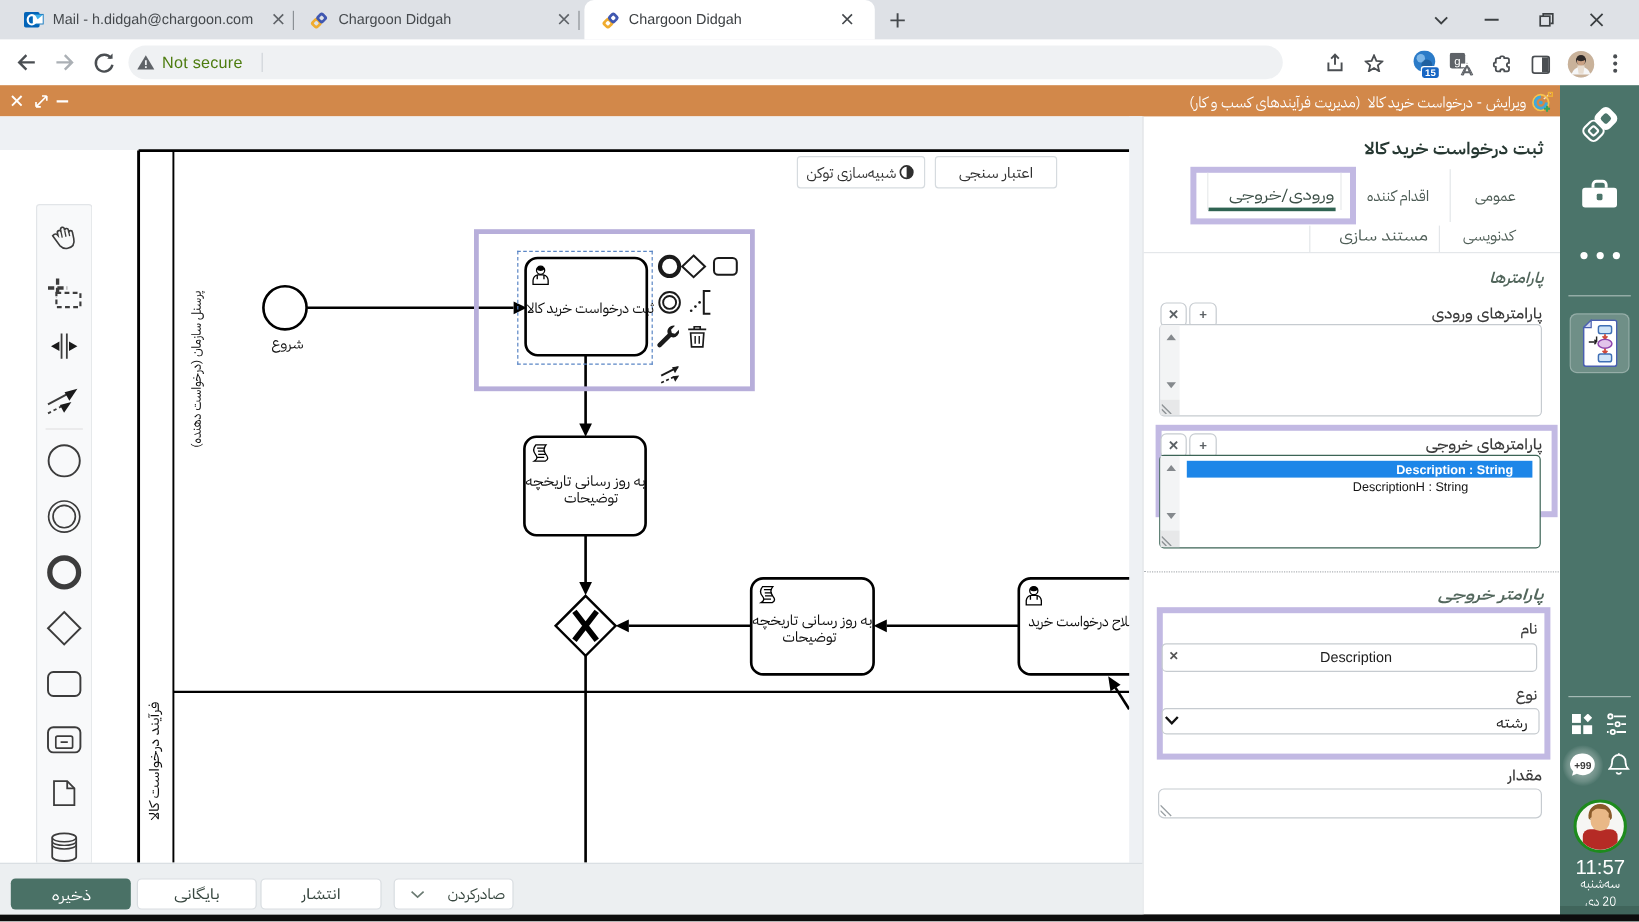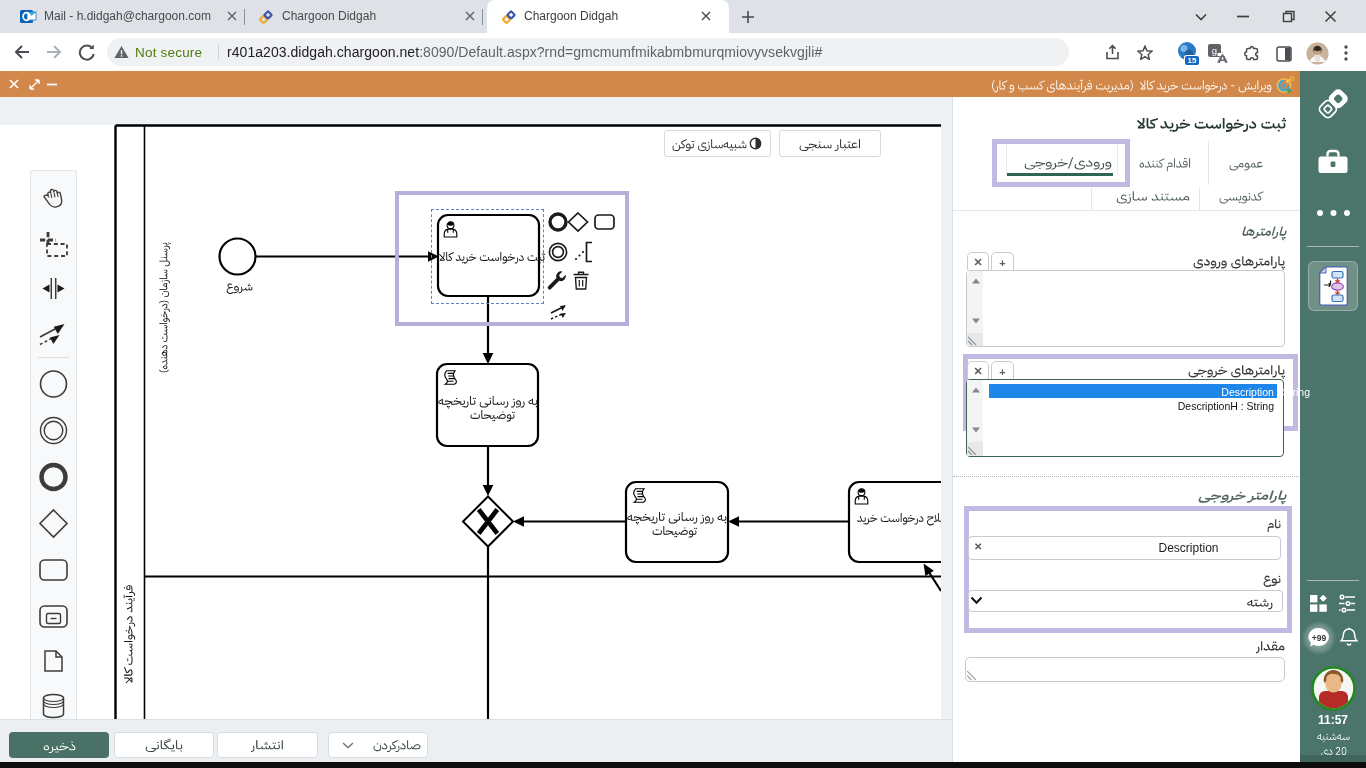--- a/index.html
+++ b/index.html
@@ -68,21 +68,20 @@
       <path d="M15.8 1.5v4.5h-4.5z" fill="#4a4e52"></path>
     </svg>
 <div class="abs" style="left:107px;top:38px;width:962px;height:28px;background:#eff1f3;border-radius:14px"></div>
 <svg class="abs" style="left:114px;top:45px;" width="15" height="14" viewBox="0 0 15 14">
       <path d="M7.5 1L14.6 13H.4Z" fill="#5f6368"></path>
       <rect x="6.8" y="5.2" width="1.5" height="4" fill="#eff1f3"></rect>
       <rect x="6.8" y="10.2" width="1.5" height="1.5" fill="#eff1f3"></rect>
     </svg>
 <div class="abs" style="left:135px;top:45px;font-size:13.5px;letter-spacing:.2px;color:#4d7c0f;white-space:nowrap">Not secure</div>
 <div class="abs" style="left:218px;top:44px;width:1px;height:16px;background:#d0d4d9"></div>
-<div class="abs" style="left:227px;top:44px;font-size:14px;letter-spacing:.05px;white-space:nowrap"><span style="color:#202124">r401a203.didgah.chargoon.net</span><span style="color:#5f6368">:8090/Default.aspx?rnd=gmcmumfmikabmbmurqmiovyvsekvgjli#</span></div>
 <svg class="abs" style="left:1104px;top:44px;" width="17" height="16" viewBox="0 0 17 16">
       <path d="M3 8v6.5h11V8" stroke="#4a4e52" stroke-width="1.6" fill="none"></path>
       <path d="M8.5 10V2.2M5.3 4.8 8.5 1.6l3.2 3.2" stroke="#4a4e52" stroke-width="1.6" fill="none"></path>
     </svg>
 <svg class="abs" style="left:1137px;top:45px;" width="16" height="15" viewBox="0 0 16 15">
       <path d="M8 1.2l2 4.6 5 .4-3.8 3.3 1.1 4.9L8 11.7l-4.3 2.7 1.1-4.9L1 6.2l5-.4z" fill="none" stroke="#4a4e52" stroke-width="1.5"></path>
     </svg>
 <svg class="abs" style="left:1176px;top:42px;" width="26" height="24" viewBox="0 0 26 24">
       <circle cx="11" cy="9" r="9" fill="#2b7bc8"></circle>
       <circle cx="8" cy="6.5" r="3.5" fill="#9fd0f5" opacity=".7"></circle>
@@ -208,21 +207,21 @@
       <clipPath id="av">
         <circle cx="22.5" cy="22.5" r="19.7"></circle>
       </clipPath>
       <g clip-path="url(#av)">
         <path d="M8 45V31a6 6 0 0 1 6-6h17a6 6 0 0 1 6 6v14z" fill="#b52b25"></path>
         <path d="M14.5 14.5a8 8 0 0 1 16 0v4a8 8 0 0 1-16 0z" fill="#e9b887"></path>
         <path d="M13.5 16c-1-7 3-12 9-12s10 5 9 12l-2-1 .2-3.5-2.7-3-7.5-1-4 3-.2 4.5z" fill="#8a5a2a"></path>
         <path d="M12.8 15.8c-.8-6.5 3.4-11.3 9.7-11.3 6.3 0 10.5 4.8 9.7 11.3l-1.6 1.7c.3-5-.8-10-8.1-10s-8.4 5-8.1 10z" fill="#8a5a2a"></path>
       </g>
     </svg>
-<div class="abs" style="left:1313px;top:713px;font-size:12px;font-weight:bold;color:#fff;width:40px;text-align:center">11:57</div>
+<div class="abs" style="left:1313px;top:713px;font-size:17px;font-weight:normal;color:#fff;width:40px;text-align:center">11:57</div>
 <svg style="position:absolute;left:1316.5px;top:726.2px;" width="35.0" height="19.8" viewBox="0 -13.8 35.0 19.8" fill="#fff">
       <g transform="scale(0.9772,1)">
         <path transform="translate(0.0,0)" d="M5.0 0.0Q4.5 0.0 4.2 -0.1Q3.8 -0.2 3.6 -0.4Q3.4 -0.5 3.3 -0.9Q3.2 -1.2 3.2 -1.6V-1.8H3.1Q3.0 -1.3 2.6 -1.1Q2.2 -0.8 1.7 -0.8Q1.0 -0.8 0.6 -1.2Q0.2 -1.6 0.2 -2.3Q0.2 -2.6 0.3 -2.9Q0.4 -3.2 0.6 -3.4Q0.8 -3.7 1.2 -3.9Q1.5 -4.2 2.0 -4.5L3.1 -5.1V-5.7H3.9V-1.7Q3.9 -1.3 4.1 -1.1Q4.4 -0.9 4.9 -0.9H5.2V-0.2ZM1.9 -1.7Q2.6 -1.7 2.8 -1.9Q3.1 -2.1 3.1 -2.6V-4.2L2.0 -3.6Q1.4 -3.3 1.2 -3.1Q0.9 -2.8 0.9 -2.4Q0.9 -2.1 1.1 -1.9Q1.4 -1.7 1.9 -1.7Z M5.0 -0.7 5.2 -0.9H5.6Q6.6 -0.9 6.6 -1.9V-3.6H7.3V-1.9Q7.3 -0.9 8.3 -0.9H8.6V-0.2L8.4 0.0Q6.9 0.0 6.6 -1.1H6.6Q6.5 -0.5 6.1 -0.2Q5.8 0.0 5.0 0.0ZM6.9 2.2Q6.7 2.2 6.5 2.1Q6.4 1.9 6.4 1.7Q6.4 1.4 6.5 1.2Q6.7 1.1 6.9 1.1H7.0Q7.2 1.1 7.3 1.2Q7.5 1.4 7.5 1.7Q7.5 1.9 7.3 2.1Q7.2 2.2 7.0 2.2Z M8.4 -0.7 8.6 -0.9H9.0Q10.0 -0.9 10.0 -1.9V-3.6H10.7V-1.9Q10.7 -0.9 11.7 -0.9H12.1V-0.2L11.8 0.0Q10.3 0.0 10.1 -1.1H10.0Q9.9 -0.5 9.5 -0.2Q9.2 0.0 8.4 0.0ZM10.3 -4.9Q10.1 -4.9 9.9 -5.1Q9.8 -5.2 9.8 -5.5Q9.8 -5.8 9.9 -5.9Q10.1 -6.0 10.3 -6.0H10.4Q10.6 -6.0 10.8 -5.9Q10.9 -5.8 10.9 -5.5Q10.9 -5.2 10.8 -5.1Q10.6 -4.9 10.4 -4.9Z M11.8 -0.7 12.1 -0.9H12.4Q12.6 -0.9 12.8 -1.0Q13.0 -1.0 13.1 -1.1Q13.2 -1.2 13.3 -1.4Q13.5 -1.6 13.6 -1.8L14.1 -2.7L14.7 -2.4L14.1 -1.3L14.3 -1.2Q14.6 -1.0 15.0 -0.9Q15.3 -0.8 15.6 -0.8Q16.1 -0.8 16.4 -1.1Q16.6 -1.3 16.6 -1.9V-2.7H17.4V-1.9Q17.4 -1.3 17.6 -1.1Q17.7 -0.8 18.1 -0.8H18.3Q19.1 -0.8 19.1 -1.5Q19.1 -1.7 19.0 -2.0Q19.0 -2.3 19.0 -2.6L18.9 -3.2L19.6 -3.3L19.7 -2.7Q19.8 -2.4 19.8 -2.0Q19.8 -1.7 19.8 -1.5Q19.8 -0.8 19.4 -0.3Q19.0 0.1 18.2 0.1Q16.9 0.1 16.7 -1.0H16.7Q16.6 -0.4 16.2 -0.2Q15.9 0.1 15.4 0.1Q14.8 0.1 14.0 -0.4L13.6 -0.6Q13.3 -0.3 12.9 -0.1Q12.5 0.0 11.8 0.0ZM17.7 -4.1Q17.4 -4.1 17.3 -4.2Q17.2 -4.3 17.2 -4.6Q17.2 -4.9 17.3 -5.0Q17.4 -5.1 17.7 -5.1H17.8Q18.0 -5.1 18.1 -5.0Q18.3 -4.9 18.3 -4.6Q18.3 -4.3 18.1 -4.2Q18.0 -4.1 17.8 -4.1ZM16.2 -4.1Q16.0 -4.1 15.9 -4.2Q15.8 -4.3 15.8 -4.6Q15.8 -4.9 15.9 -5.0Q16.0 -5.1 16.2 -5.1H16.4Q16.6 -5.1 16.7 -5.0Q16.8 -4.9 16.8 -4.6Q16.8 -4.3 16.7 -4.2Q16.6 -4.1 16.4 -4.1ZM16.9 -5.4Q16.7 -5.4 16.6 -5.5Q16.5 -5.6 16.5 -5.9Q16.5 -6.2 16.6 -6.3Q16.7 -6.4 16.9 -6.4H17.1Q17.3 -6.4 17.4 -6.3Q17.5 -6.2 17.5 -5.9Q17.5 -5.6 17.4 -5.5Q17.3 -5.4 17.1 -5.4Z M25.3 0.0Q24.8 0.0 24.5 -0.1Q24.1 -0.2 23.9 -0.4Q23.7 -0.5 23.6 -0.9Q23.5 -1.2 23.5 -1.6V-1.8H23.4Q23.3 -1.3 22.9 -1.1Q22.5 -0.8 22.0 -0.8Q21.3 -0.8 20.9 -1.2Q20.5 -1.6 20.5 -2.3Q20.5 -2.6 20.6 -2.9Q20.7 -3.2 20.9 -3.4Q21.1 -3.7 21.5 -3.9Q21.8 -4.2 22.3 -4.5L23.4 -5.1V-5.7H24.2V-1.7Q24.2 -1.3 24.4 -1.1Q24.7 -0.9 25.1 -0.9H25.5V-0.2ZM22.2 -1.7Q22.9 -1.7 23.1 -1.9Q23.4 -2.1 23.4 -2.6V-4.2L22.3 -3.6Q21.7 -3.3 21.5 -3.1Q21.2 -2.8 21.2 -2.4Q21.2 -2.1 21.4 -1.9Q21.7 -1.7 22.2 -1.7Z M25.3 -0.7 25.5 -0.9H25.9Q26.1 -0.9 26.3 -1.0Q26.4 -1.0 26.6 -1.1Q26.7 -1.2 26.8 -1.4Q26.9 -1.6 27.1 -1.8L27.5 -2.7L28.2 -2.4L27.6 -1.3L27.7 -1.2Q28.1 -1.0 28.4 -0.9Q28.8 -0.8 29.1 -0.8Q29.6 -0.8 29.8 -1.1Q30.1 -1.3 30.1 -1.9V-2.7H30.9V-1.9Q30.9 -1.3 31.0 -1.1Q31.2 -0.8 31.6 -0.8H31.8Q32.5 -0.8 32.5 -1.5Q32.5 -1.7 32.5 -2.0Q32.5 -2.3 32.4 -2.6L32.4 -3.2L33.1 -3.3L33.2 -2.7Q33.2 -2.4 33.3 -2.0Q33.3 -1.7 33.3 -1.5Q33.3 -0.8 32.9 -0.3Q32.5 0.1 31.7 0.1Q30.4 0.1 30.2 -1.0H30.1Q30.0 -0.4 29.7 -0.2Q29.4 0.1 28.9 0.1Q28.2 0.1 27.4 -0.4L27.1 -0.6Q26.8 -0.3 26.4 -0.1Q26.0 0.0 25.3 0.0Z"></path>
       </g>
     </svg>
 <svg style="position:absolute;left:1321.0px;top:741.2px;" width="28.0" height="19.8" viewBox="0 -13.8 28.0 19.8" fill="#fff">
       <g transform="scale(0.8987,1)">
         <path transform="translate(0.0,0)" d="M3.8 2.6Q2.2 2.6 1.3 1.9Q0.4 1.2 0.4 -0.1Q0.4 -0.6 0.6 -1.2Q0.7 -1.7 1.0 -2.3L1.6 -2.1Q1.4 -1.7 1.3 -1.2Q1.2 -0.7 1.2 -0.3Q1.2 0.6 1.8 1.1Q2.4 1.6 3.5 1.6H4.1Q5.5 1.6 6.2 1.1Q6.9 0.6 6.9 -0.2V-0.4L5.2 -0.8Q4.2 -1.0 3.8 -1.4Q3.3 -1.8 3.3 -2.5Q3.3 -3.0 3.5 -3.5Q3.7 -4.0 4.1 -4.4Q4.4 -4.8 4.9 -5.0Q5.3 -5.3 5.8 -5.3Q6.3 -5.3 6.8 -5.0Q7.2 -4.8 7.4 -4.3L6.8 -3.6Q6.5 -4.0 6.3 -4.2Q6.0 -4.3 5.6 -4.3Q5.3 -4.3 5.0 -4.2Q4.8 -4.1 4.5 -3.8Q4.3 -3.6 4.2 -3.3Q4.1 -3.0 4.1 -2.6Q4.1 -2.3 4.3 -2.1Q4.6 -1.9 5.2 -1.7L6.7 -1.4Q7.2 -1.2 7.4 -1.0Q7.7 -0.7 7.7 -0.2Q7.7 0.4 7.4 1.0Q7.1 1.5 6.6 1.9Q6.1 2.3 5.4 2.4Q4.7 2.6 3.8 2.6Z M9.2 0.0Q8.8 0.0 8.6 -0.2Q8.3 -0.5 8.3 -0.9V-1.8H9.1V-0.9H10.9Q11.2 -0.9 11.4 -1.0Q11.6 -1.1 11.7 -1.2Q11.8 -1.3 11.9 -1.5Q11.9 -1.6 11.9 -1.8Q11.9 -2.2 11.7 -2.6Q11.5 -3.0 10.9 -3.5L9.7 -4.8L10.4 -5.5L11.5 -4.2Q11.9 -3.8 12.1 -3.5Q12.3 -3.2 12.4 -2.9Q12.6 -2.6 12.6 -2.3Q12.7 -2.0 12.7 -1.7Q12.7 -0.9 12.2 -0.5Q11.7 0.0 10.8 0.0Z"></path>
         <path transform="translate(13.1,0)" d="M8.5 0.0H3.4V-0.9L5.9 -3.3Q6.5 -3.8 6.8 -4.3Q7.2 -4.9 7.2 -5.4V-5.6Q7.2 -6.2 6.8 -6.6Q6.5 -7.0 5.8 -7.0Q5.4 -7.0 5.2 -6.9Q4.9 -6.8 4.7 -6.6Q4.5 -6.4 4.4 -6.2Q4.3 -6.0 4.2 -5.7L3.4 -6.0Q3.5 -6.3 3.7 -6.7Q3.8 -7.0 4.1 -7.2Q4.4 -7.5 4.8 -7.7Q5.3 -7.8 5.8 -7.8Q6.4 -7.8 6.8 -7.6Q7.3 -7.5 7.6 -7.2Q7.9 -6.9 8.0 -6.5Q8.2 -6.1 8.2 -5.6Q8.2 -5.1 8.0 -4.7Q7.9 -4.4 7.7 -4.0Q7.5 -3.7 7.2 -3.3Q6.9 -3.0 6.5 -2.7L4.4 -0.8H8.5Z M12.5 0.1Q11.1 0.1 10.5 -0.9Q9.9 -2.0 9.9 -3.8Q9.9 -5.7 10.5 -6.8Q11.1 -7.8 12.5 -7.8Q13.9 -7.8 14.5 -6.8Q15.1 -5.7 15.1 -3.8Q15.1 -2.0 14.5 -0.9Q13.9 0.1 12.5 0.1ZM12.5 -0.7Q12.9 -0.7 13.3 -0.9Q13.6 -1.0 13.8 -1.4Q14.0 -1.7 14.1 -2.2Q14.2 -2.7 14.2 -3.2V-4.5Q14.2 -5.0 14.1 -5.5Q14.0 -6.0 13.8 -6.3Q13.6 -6.6 13.3 -6.8Q12.9 -7.0 12.5 -7.0Q12.0 -7.0 11.7 -6.8Q11.4 -6.6 11.2 -6.3Q11.0 -6.0 10.9 -5.5Q10.8 -5.0 10.8 -4.5V-3.2Q10.8 -2.7 10.9 -2.2Q11.0 -1.7 11.2 -1.4Q11.4 -1.0 11.7 -0.9Q12.0 -0.7 12.5 -0.7Z"></path>
       </g>
@@ -513,37 +512,37 @@
       <path d="M4 0.5L8 5.5H0z" fill="#85898d"></path>
     </svg>
 <svg class="abs" style="left:971.5px;top:427px;" width="8" height="6" viewBox="0 0 8 6">
       <path d="M4 5.5L0 0.5h8z" fill="#85898d"></path>
     </svg>
 <div class="abs" style="left:967px;top:442px;width:16px;height:14px;background:#e7e8e9"></div>
 <svg class="abs" style="left:968px;top:445px;" width="11" height="10" viewBox="0 0 11 10">
       <path d="M0 2l8 8M0 6l4 4" stroke="#8e9396" stroke-width="1.2"></path>
     </svg>
 <div class="abs" style="left:989px;top:383.5px;width:288px;height:14.5px;background:#1d86e8"></div>
-<div class="abs" style="left:989px;top:385.5px;width:321px;text-align:right;font-size:10.5px;font-weight:normal;color:#fff">Description&nbsp;:&nbsp;String</div>
-<div class="abs" style="left:989px;top:400px;width:285px;text-align:right;font-size:10.5px;color:#141414">DescriptionH&nbsp;:&nbsp;String</div>
+<div class="abs" style="left:989px;top:385.5px;width:272px;text-align:right;font-size:10.5px;font-weight:bold;color:#fff">Description&nbsp;:&nbsp;String</div>
+<div class="abs" style="left:1033px;top:400px;width:285px;text-align:center;font-size:10.5px;color:#141414">DescriptionH&nbsp;:&nbsp;String</div>
 <div class="abs" style="left:953px;top:476px;width:346px;height:1px;border-top:1px dotted #aeb2b6"></div>
 <svg style="position:absolute;left:1198.0px;top:484.2px;" width="90.0" height="22.7" viewBox="0 -15.8 90.0 22.7" fill="#53675d">
       <g transform="scale(1.3094,1)">
         <path transform="translate(0.0,0) skewX(-14)" d="M4.6 3.0Q3.6 3.0 2.9 2.8Q2.1 2.6 1.6 2.1Q1.0 1.7 0.7 1.1Q0.5 0.5 0.5 -0.3Q0.5 -0.9 0.6 -1.6Q0.8 -2.3 1.0 -3.0L2.1 -2.6Q1.9 -2.1 1.7 -1.6Q1.6 -1.0 1.6 -0.6Q1.6 0.3 2.3 0.8Q2.9 1.2 4.2 1.2H5.1Q6.3 1.2 7.0 0.9Q7.8 0.6 8.0 -0.0L5.1 -0.5V-2.1L6.6 -1.9Q7.4 -1.8 8.0 -1.7Q8.6 -1.7 9.0 -1.7V-0.9L9.2 -0.7Q9.2 0.2 8.9 0.9Q8.6 1.6 8.0 2.1Q7.4 2.5 6.6 2.8Q5.7 3.0 4.6 3.0Z M8.7 -1.3 9.0 -1.7H9.8Q10.4 -1.7 11.0 -1.7Q11.5 -1.7 12.0 -1.8Q12.5 -1.9 13.0 -2.0Q13.5 -2.2 14.1 -2.5L14.8 -2.8V-2.9L12.8 -3.3L10.7 -3.8V-2.8H9.4V-3.8Q9.4 -5.3 10.8 -5.3Q10.9 -5.3 11.0 -5.3Q11.1 -5.3 11.2 -5.3Q11.4 -5.3 11.6 -5.2Q11.8 -5.2 12.0 -5.1L14.6 -4.4Q15.2 -4.3 15.8 -4.2Q16.3 -4.1 16.8 -4.1H17.0V-2.5H16.0L14.7 -1.6Q13.9 -1.1 13.2 -0.7Q12.6 -0.4 12.0 -0.3Q11.5 -0.1 10.9 -0.1Q10.4 0.0 9.8 0.0H8.7ZM13.0 2.6Q12.7 2.6 12.5 2.5Q12.3 2.3 12.3 1.9Q12.3 1.5 12.5 1.3Q12.7 1.1 13.0 1.1H13.2Q13.5 1.1 13.7 1.3Q13.9 1.5 13.9 1.9Q13.9 2.3 13.7 2.5Q13.5 2.6 13.2 2.6Z M17.7 1.4H18.5Q20.1 1.4 20.9 0.8Q21.6 0.2 21.6 -0.8V-1.1H21.6Q21.4 -0.6 21.0 -0.3Q20.5 0.0 19.9 0.0Q18.9 0.0 18.3 -0.6Q17.8 -1.1 17.8 -2.2Q17.8 -2.8 18.0 -3.4Q18.1 -3.9 18.5 -4.3Q18.8 -4.7 19.3 -4.9Q19.7 -5.2 20.3 -5.2Q21.5 -5.2 22.1 -4.2Q22.8 -3.2 22.8 -1.4Q22.8 -0.4 22.5 0.4Q22.3 1.3 21.7 1.8Q21.2 2.4 20.4 2.7Q19.6 3.0 18.6 3.0H17.7ZM20.3 -1.7Q20.8 -1.7 21.1 -1.7Q21.4 -1.8 21.6 -1.9Q21.6 -2.6 21.2 -3.1Q20.8 -3.5 20.1 -3.5Q19.6 -3.5 19.3 -3.2Q18.9 -2.9 18.9 -2.4Q18.9 -2.0 19.2 -1.8Q19.5 -1.7 20.0 -1.7Z M22.5 1.4H23.0Q24.2 1.4 24.7 0.8Q25.3 0.3 25.2 -0.8Q25.2 -1.1 25.2 -1.4Q25.2 -1.8 25.1 -2.1L24.8 -3.7L26.1 -3.9L26.2 -2.8Q26.4 -2.2 26.4 -1.7H27.6V-0.3L27.2 0.0H26.4Q26.3 0.7 26.1 1.2Q25.8 1.8 25.4 2.2Q25.0 2.6 24.4 2.8Q23.8 3.0 23.0 3.0H22.5Z M27.2 -1.3 27.6 -1.7H28.3Q29.0 -1.7 29.5 -1.7Q30.1 -1.7 30.5 -1.8Q31.0 -1.9 31.5 -2.0Q32.0 -2.2 32.6 -2.5L33.3 -2.8V-2.9L31.3 -3.3L29.2 -3.8V-2.8H27.9V-3.8Q27.9 -5.3 29.3 -5.3Q29.4 -5.3 29.5 -5.3Q29.6 -5.3 29.8 -5.3Q29.9 -5.3 30.1 -5.2Q30.3 -5.2 30.5 -5.1L33.2 -4.4Q33.7 -4.3 34.3 -4.2Q34.8 -4.1 35.3 -4.1H35.6V-2.5H34.6L33.2 -1.6Q32.4 -1.1 31.8 -0.7Q31.1 -0.4 30.5 -0.3Q30.0 -0.1 29.4 -0.1Q28.9 0.0 28.3 0.0H27.2ZM30.8 -6.5Q30.5 -6.5 30.3 -6.6Q30.1 -6.8 30.1 -7.2Q30.1 -7.6 30.3 -7.8Q30.5 -8.0 30.8 -8.0H31.0Q31.3 -8.0 31.5 -7.8Q31.7 -7.6 31.7 -7.2Q31.7 -6.8 31.5 -6.6Q31.3 -6.5 31.0 -6.5Z M38.0 1.4H38.5Q39.7 1.4 40.2 0.8Q40.8 0.3 40.7 -0.8Q40.7 -1.1 40.7 -1.4Q40.7 -1.8 40.6 -2.1L40.3 -3.7L41.6 -3.9L41.8 -2.8Q41.9 -2.2 41.9 -1.7H43.1V-0.3L42.7 0.0H41.9Q41.8 0.7 41.6 1.2Q41.3 1.8 40.9 2.2Q40.5 2.6 39.9 2.8Q39.3 3.0 38.5 3.0H38.0Z M42.7 -1.3 43.1 -1.7H43.5Q44.5 -1.7 44.5 -2.6V-4.4H45.7V-2.6Q45.7 -1.7 46.7 -1.7H47.2V-0.3L46.8 0.0Q45.9 0.0 45.3 -0.4Q44.8 -0.8 44.6 -1.6H44.6Q44.4 -0.7 44.0 -0.4Q43.6 0.0 42.7 0.0ZM45.9 -5.6Q45.6 -5.6 45.4 -5.8Q45.2 -6.0 45.2 -6.4Q45.2 -6.8 45.4 -7.0Q45.6 -7.2 45.9 -7.2H46.2Q46.5 -7.2 46.7 -7.0Q46.8 -6.8 46.8 -6.4Q46.8 -6.0 46.7 -5.8Q46.5 -5.6 46.2 -5.6ZM44.1 -5.6Q43.8 -5.6 43.6 -5.8Q43.4 -6.0 43.4 -6.4Q43.4 -6.8 43.6 -7.0Q43.8 -7.2 44.1 -7.2H44.3Q44.6 -7.2 44.8 -7.0Q45.0 -6.8 45.0 -6.4Q45.0 -6.0 44.8 -5.8Q44.6 -5.6 44.3 -5.6Z M48.6 -0.7Q48.3 -0.3 47.9 -0.2Q47.5 0.0 46.8 0.0V-1.3L47.2 -1.7Q47.6 -1.7 47.9 -1.8Q48.1 -2.0 48.2 -2.4L48.6 -3.3Q48.7 -3.7 48.9 -4.0Q49.1 -4.4 49.4 -4.6Q49.7 -4.9 50.0 -5.0Q50.3 -5.2 50.8 -5.2Q51.9 -5.2 52.5 -4.2Q53.0 -3.3 53.0 -1.7V-1.3L52.0 0.3ZM49.3 -2.2 51.8 -1.5V-1.7Q51.8 -2.6 51.5 -3.0Q51.1 -3.5 50.5 -3.5Q50.1 -3.5 49.8 -3.3Q49.5 -3.0 49.4 -2.6Z M54.3 -9.3H55.7V0.0H54.3Z M55.7 1.4H56.2Q57.4 1.4 57.9 0.8Q58.5 0.3 58.5 -0.8Q58.5 -1.1 58.4 -1.4Q58.4 -1.8 58.3 -2.1L58.0 -3.7L59.3 -3.9L59.5 -2.8Q59.6 -2.2 59.6 -1.7Q59.7 -1.2 59.7 -0.8Q59.7 0.0 59.5 0.7Q59.3 1.4 58.8 1.9Q58.4 2.5 57.8 2.7Q57.1 3.0 56.2 3.0H55.7Z M63.4 0.0Q62.1 0.0 61.5 -0.6Q60.9 -1.1 60.9 -2.4V-9.3H62.3V-2.6Q62.3 -2.0 62.5 -1.8Q62.7 -1.7 63.3 -1.7H63.7V-0.3L63.4 0.0Z M66.4 2.7Q66.1 2.7 65.9 2.5Q65.7 2.3 65.7 1.9Q65.7 1.5 65.9 1.3Q66.1 1.1 66.4 1.1H66.6Q66.9 1.1 67.1 1.3Q67.3 1.5 67.3 1.9Q67.3 2.3 67.1 2.5Q66.9 2.7 66.6 2.7ZM65.5 4.4Q65.2 4.4 65.0 4.2Q64.8 4.0 64.8 3.6Q64.8 3.2 65.0 3.0Q65.2 2.8 65.5 2.8H65.7Q66.0 2.8 66.2 3.0Q66.4 3.2 66.4 3.6Q66.4 4.0 66.2 4.2Q66.0 4.4 65.7 4.4ZM64.5 2.7Q64.2 2.7 64.0 2.5Q63.8 2.3 63.8 1.9Q63.8 1.5 64.0 1.3Q64.2 1.1 64.5 1.1H64.8Q65.1 1.1 65.2 1.3Q65.4 1.5 65.4 1.9Q65.4 2.3 65.2 2.5Q65.1 2.7 64.8 2.7ZM63.4 -1.3 63.7 -1.7H64.0Q64.9 -1.7 65.2 -1.8Q65.6 -2.0 65.6 -2.5Q65.6 -2.7 65.5 -3.0Q65.5 -3.3 65.4 -3.8L65.2 -5.0L66.5 -5.2L66.6 -4.0Q66.7 -3.6 66.7 -3.2Q66.8 -2.8 66.8 -2.5Q66.8 -1.2 66.1 -0.6Q65.5 0.0 64.0 0.0H63.4Z"></path>
       </g>
     </svg>
 <div class="abs" style="left:964px;top:506px;width:328px;height:127px;border:5px solid #c2b9e3"></div>
 <svg style="position:absolute;left:1267.0px;top:512.8px;" width="16.0" height="22.0" viewBox="0 -15.2 16.0 22.0" fill="#3d3d3d">
       <g transform="scale(1.0173,1)">
         <path transform="translate(0.0,0)" d="M0.6 0.6Q0.6 -0.7 1.2 -1.3Q1.8 -1.9 3.0 -1.9H5.6Q5.6 -2.9 5.2 -3.4Q4.8 -3.9 4.1 -3.9Q3.6 -3.9 3.2 -3.6Q2.9 -3.4 2.7 -2.9L1.7 -3.5Q1.9 -3.9 2.1 -4.2Q2.4 -4.6 2.7 -4.8Q3.0 -5.0 3.3 -5.1Q3.7 -5.2 4.1 -5.2Q5.3 -5.2 5.9 -4.4Q6.6 -3.5 6.6 -1.8V-0.5H3.0Q2.3 -0.5 2.0 -0.3Q1.7 -0.0 1.7 0.7V3.7H0.6Z M10.2 0.0Q9.0 0.0 8.5 -0.5Q7.9 -1.0 7.9 -2.1V-9.0H9.1V-2.3Q9.1 -1.7 9.3 -1.6Q9.5 -1.4 10.1 -1.4H10.5V-0.3L10.2 0.0Z M10.2 -1.1 10.5 -1.4H10.7Q11.6 -1.4 11.9 -1.6Q12.3 -1.8 12.3 -2.3Q12.3 -2.5 12.2 -2.8Q12.2 -3.1 12.1 -3.6L11.9 -4.7L13.0 -4.9L13.1 -3.8Q13.3 -2.8 13.3 -2.3Q13.3 -1.1 12.7 -0.6Q12.0 0.0 10.7 0.0H10.2ZM12.2 -6.1Q11.9 -6.1 11.8 -6.3Q11.6 -6.4 11.6 -6.8Q11.6 -7.2 11.8 -7.3Q11.9 -7.5 12.2 -7.5H12.4Q12.7 -7.5 12.8 -7.3Q13.0 -7.2 13.0 -6.8Q13.0 -6.4 12.8 -6.3Q12.7 -6.1 12.4 -6.1Z"></path>
       </g>
     </svg>
 <div class="abs" style="left:968px;top:536px;width:313px;height:24px;background:#fff;border:1px solid #c6cbd0;border-radius:4px"></div>
 <div class="abs" style="left:974px;top:541px;font-size:10px;color:#555;font-weight:bold">✕</div>
-<div class="abs" style="left:1100px;top:541px;width:177px;text-align:center;font-size:12px;color:#1d1d1d">Description</div>
+<div class="abs" style="left:1100px;top:541px;width:177px;text-align:left;font-size:12px;color:#1d1d1d">Description</div>
 <svg style="position:absolute;left:1263.0px;top:567.8px;" width="20.0" height="22.0" viewBox="0 -15.2 20.0 22.0" fill="#3d3d3d">
       <g transform="scale(1.0873,1)">
         <path transform="translate(0.0,0)" d="M4.1 3.7Q3.3 3.7 2.6 3.5Q2.0 3.3 1.5 2.9Q1.0 2.5 0.8 1.9Q0.5 1.3 0.5 0.5Q0.5 -0.4 1.1 -1.2Q1.7 -2.0 2.8 -2.5V-2.6Q2.1 -3.0 1.8 -3.6Q1.4 -4.2 1.4 -4.9Q1.4 -5.5 1.6 -6.0Q1.8 -6.5 2.1 -6.8Q2.4 -7.2 2.9 -7.4Q3.4 -7.6 3.9 -7.6Q4.7 -7.6 5.3 -7.2Q5.9 -6.9 6.2 -6.3L5.3 -5.4Q5.0 -5.8 4.7 -6.0Q4.3 -6.2 3.8 -6.2Q3.1 -6.2 2.8 -5.9Q2.4 -5.5 2.4 -4.9Q2.4 -4.2 2.9 -3.9Q3.4 -3.6 4.3 -3.6Q4.6 -3.6 4.9 -3.6Q5.3 -3.6 5.6 -3.7L6.6 -3.9L6.8 -2.6L5.2 -2.3Q3.4 -1.9 2.5 -1.3Q1.6 -0.7 1.6 0.2V0.4Q1.6 1.3 2.3 1.8Q3.0 2.3 4.1 2.3Q5.0 2.3 5.7 2.0Q6.5 1.7 7.1 1.1L7.9 2.2Q6.3 3.7 4.1 3.7Z M7.9 1.5H8.6Q9.9 1.5 10.7 1.1Q11.4 0.7 11.6 0.0H10.1Q9.1 0.0 8.6 -0.5Q8.1 -1.1 8.1 -2.1Q8.1 -2.6 8.2 -3.2Q8.4 -3.7 8.7 -4.0Q9.0 -4.4 9.5 -4.6Q9.9 -4.9 10.4 -4.9Q11.5 -4.9 12.1 -3.9Q12.7 -3.0 12.7 -1.4H13.3V-0.3L13.0 0.0H12.6Q12.3 1.4 11.3 2.2Q10.3 2.9 8.7 2.9H7.9ZM9.1 -2.2Q9.1 -1.8 9.4 -1.6Q9.6 -1.4 10.2 -1.4H11.7V-1.6Q11.7 -2.5 11.3 -3.0Q10.9 -3.5 10.3 -3.5Q9.7 -3.5 9.4 -3.1Q9.1 -2.8 9.1 -2.2Z M13.0 -1.1 13.3 -1.4H13.5Q14.4 -1.4 14.7 -1.6Q15.1 -1.8 15.1 -2.3Q15.1 -2.5 15.0 -2.8Q15.0 -3.1 14.9 -3.6L14.7 -4.7L15.8 -4.9L15.9 -3.8Q16.1 -2.8 16.1 -2.3Q16.1 -1.1 15.5 -0.6Q14.8 0.0 13.5 0.0H13.0ZM15.0 -6.1Q14.7 -6.1 14.5 -6.3Q14.4 -6.4 14.4 -6.8Q14.4 -7.2 14.5 -7.3Q14.7 -7.5 15.0 -7.5H15.2Q15.5 -7.5 15.6 -7.3Q15.8 -7.2 15.8 -6.8Q15.8 -6.4 15.6 -6.3Q15.5 -6.1 15.2 -6.1Z"></path>
       </g>
     </svg>
 <div class="abs" style="left:968px;top:590px;width:315px;height:22px;background:#fff;border:1px solid #c6cbd0;border-radius:4px"></div>
 <svg style="position:absolute;left:1247.0px;top:590.6px;" width="28.0" height="22.1" viewBox="0 -15.4 28.0 22.1" fill="#1d1d1d">
       <g transform="scale(1.1743,1)">
         <path transform="translate(0.0,0)" d="M5.6 0.0Q5.0 0.0 4.7 -0.1Q4.3 -0.2 4.0 -0.4Q3.8 -0.6 3.7 -1.0Q3.6 -1.3 3.6 -1.8V-2.0H3.5Q3.3 -1.5 2.9 -1.2Q2.5 -0.9 1.9 -0.9Q1.1 -0.9 0.6 -1.3Q0.2 -1.8 0.2 -2.6Q0.2 -2.9 0.3 -3.2Q0.4 -3.5 0.7 -3.8Q0.9 -4.1 1.3 -4.4Q1.7 -4.7 2.3 -5.0L3.5 -5.7V-6.3H4.4V-1.9Q4.4 -1.4 4.6 -1.2Q4.9 -1.1 5.4 -1.1H5.9V-0.2ZM2.1 -2.0Q2.9 -2.0 3.2 -2.2Q3.5 -2.4 3.5 -2.9V-4.7L2.3 -4.1Q1.6 -3.7 1.3 -3.4Q1.0 -3.1 1.0 -2.7Q1.0 -2.3 1.3 -2.1Q1.5 -2.0 2.1 -2.0Z M5.6 -0.8 5.9 -1.1H6.3Q7.3 -1.1 7.3 -2.1V-4.0H8.2V-2.1Q8.2 -1.1 9.2 -1.1H9.7V-0.2L9.4 0.0Q7.7 0.0 7.4 -1.2H7.4Q7.2 -0.5 6.8 -0.3Q6.4 0.0 5.6 0.0ZM8.5 -5.5Q8.2 -5.5 8.1 -5.7Q7.9 -5.8 7.9 -6.1Q7.9 -6.4 8.1 -6.6Q8.2 -6.7 8.5 -6.7H8.6Q8.8 -6.7 9.0 -6.6Q9.1 -6.4 9.1 -6.1Q9.1 -5.8 9.0 -5.7Q8.8 -5.5 8.6 -5.5ZM6.9 -5.5Q6.6 -5.5 6.5 -5.7Q6.3 -5.8 6.3 -6.1Q6.3 -6.4 6.5 -6.6Q6.6 -6.7 6.9 -6.7H7.0Q7.2 -6.7 7.4 -6.6Q7.5 -6.4 7.5 -6.1Q7.5 -5.8 7.4 -5.7Q7.2 -5.5 7.0 -5.5Z M9.4 -0.8 9.7 -1.1H10.1Q10.3 -1.1 10.5 -1.1Q10.7 -1.1 10.8 -1.3Q11.0 -1.4 11.1 -1.5Q11.2 -1.7 11.4 -2.0L11.9 -3.1L12.6 -2.7L12.0 -1.5L12.1 -1.4Q12.5 -1.1 12.9 -1.0Q13.3 -0.9 13.6 -0.9Q14.2 -0.9 14.5 -1.2Q14.8 -1.5 14.8 -2.1V-3.1H15.6V-2.1Q15.6 -1.4 15.8 -1.2Q16.0 -0.9 16.5 -0.9H16.7Q17.5 -0.9 17.5 -1.7Q17.5 -1.9 17.5 -2.2Q17.5 -2.5 17.4 -2.9L17.3 -3.6L18.1 -3.7L18.2 -3.0Q18.3 -2.6 18.3 -2.3Q18.3 -1.9 18.3 -1.7Q18.3 -0.8 17.9 -0.4Q17.4 0.1 16.6 0.1Q15.1 0.1 14.9 -1.1H14.8Q14.7 -0.5 14.3 -0.2Q14.0 0.1 13.4 0.1Q12.7 0.1 11.8 -0.4L11.4 -0.7Q11.1 -0.3 10.6 -0.1Q10.1 0.0 9.4 0.0ZM15.9 -4.5Q15.7 -4.5 15.5 -4.7Q15.4 -4.8 15.4 -5.1Q15.4 -5.5 15.5 -5.6Q15.7 -5.7 15.9 -5.7H16.1Q16.3 -5.7 16.5 -5.6Q16.6 -5.5 16.6 -5.1Q16.6 -4.8 16.5 -4.7Q16.3 -4.5 16.1 -4.5ZM14.3 -4.5Q14.1 -4.5 13.9 -4.7Q13.8 -4.8 13.8 -5.1Q13.8 -5.5 13.9 -5.6Q14.1 -5.7 14.3 -5.7H14.5Q14.7 -5.7 14.9 -5.6Q15.0 -5.5 15.0 -5.1Q15.0 -4.8 14.9 -4.7Q14.7 -4.5 14.5 -4.5ZM15.1 -6.0Q14.9 -6.0 14.8 -6.2Q14.6 -6.3 14.6 -6.6Q14.6 -6.9 14.8 -7.0Q14.9 -7.2 15.1 -7.2H15.3Q15.5 -7.2 15.7 -7.0Q15.8 -6.9 15.8 -6.6Q15.8 -6.3 15.7 -6.2Q15.5 -6.0 15.3 -6.0Z M18.1 1.9H18.6Q19.3 1.9 19.7 1.7Q20.1 1.5 20.4 1.2Q20.6 0.8 20.7 0.4Q20.8 -0.0 20.8 -0.5Q20.8 -0.9 20.8 -1.2Q20.8 -1.6 20.7 -2.0L20.4 -3.4L21.3 -3.6L21.5 -2.6Q21.6 -1.5 21.6 -0.5Q21.6 0.2 21.5 0.8Q21.4 1.4 21.0 1.9Q20.7 2.4 20.1 2.7Q19.5 3.0 18.6 3.0H18.1Z"></path>
       </g>

